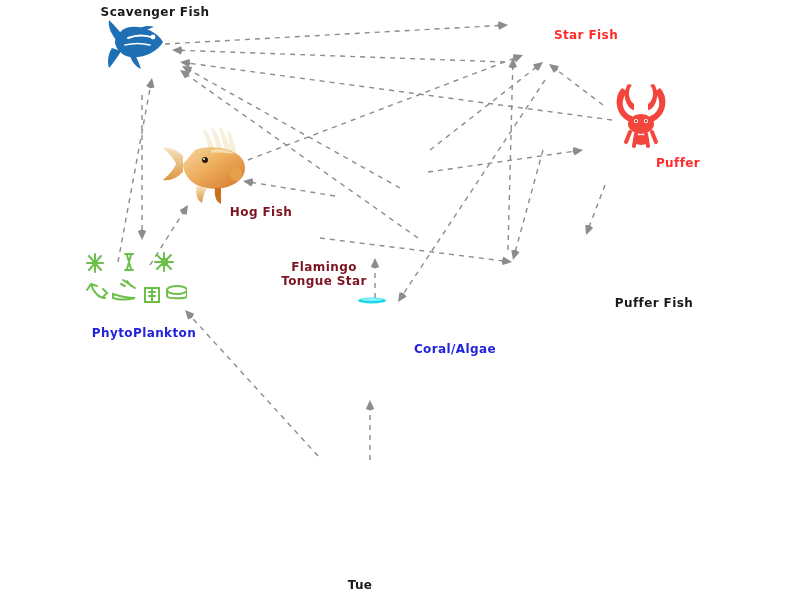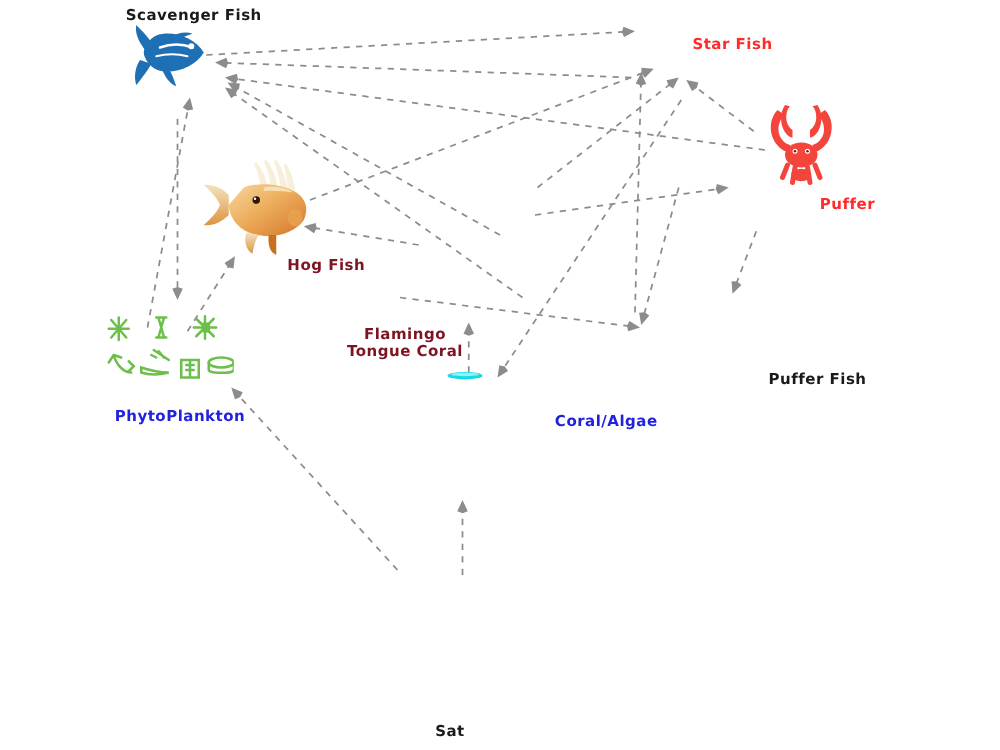--- a/index.html
+++ b/index.html
@@ -206,23 +206,23 @@
       <path d="M20 47 L24 43 L20 39"></path>
       <path d="M40 30 L52 38 M44 31 L48 36 M38 34 L42 36"></path>
       <path d="M30 44 C36 46, 44 48, 52 48 C44 50, 36 50, 30 48 Z"></path>
       <path d="M62 38 L76 38 L76 52 L62 52 Z M66 42 L72 42 M66 46 L72 46 M69 38 L69 52"></path>
       <ellipse cx="94" cy="40" rx="10" ry="4"></ellipse>
       <path d="M84 40 L84 46 C84 49, 104 49, 104 46 L104 40"></path>
     </g>
   </svg></div>
       <div class="node-label label-blue" style="left: 144px; top: 326px;">PhytoPlankton</div>
       <div class="node-label label-darkred" style="left: 324px; top: 260px;">Flamingo
-Tongue Coral</div>
+Tongue Star</div>
       <div class="icon" style="left: 372px; top: 300px;"><svg width="32" height="10" viewBox="0 0 32 10">
     <ellipse cx="16" cy="5" rx="14" ry="3" fill="#18d8e8"></ellipse>
     <ellipse cx="16" cy="4" rx="11" ry="1.4" fill="#8ff3fb"></ellipse>
   </svg></div>
-      <div class="node-label label-blue" style="left: 455px; top: 330px; margin-left: 30px;">Coral/Algae</div>
+      <div class="node-label label-blue" style="left: 455px; top: 342px;">Coral/Algae</div>
       <div class="node-label label-black" style="left: 642px; top: 296px; margin-left: 12px;">Puffer Fish</div>
-      <div class="node-label label-black" style="left: 360px; top: 578px;">Sat</div>
+      <div class="node-label label-black" style="left: 360px; top: 578px;">Tue</div>
     </div>
 
 </div>
 
 </body></html>

